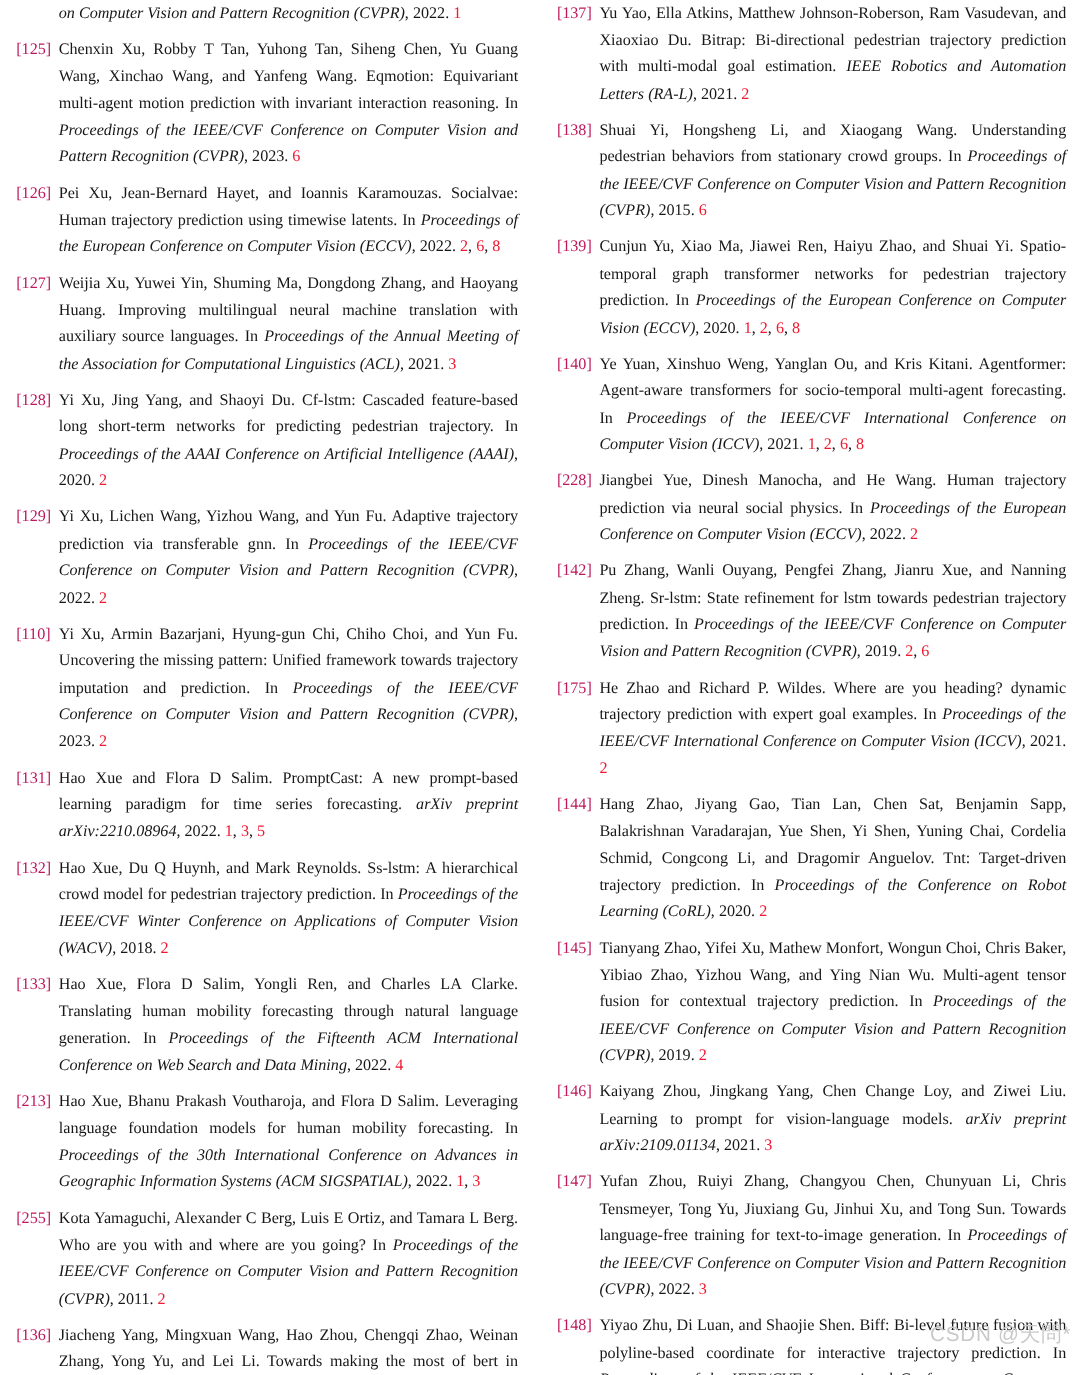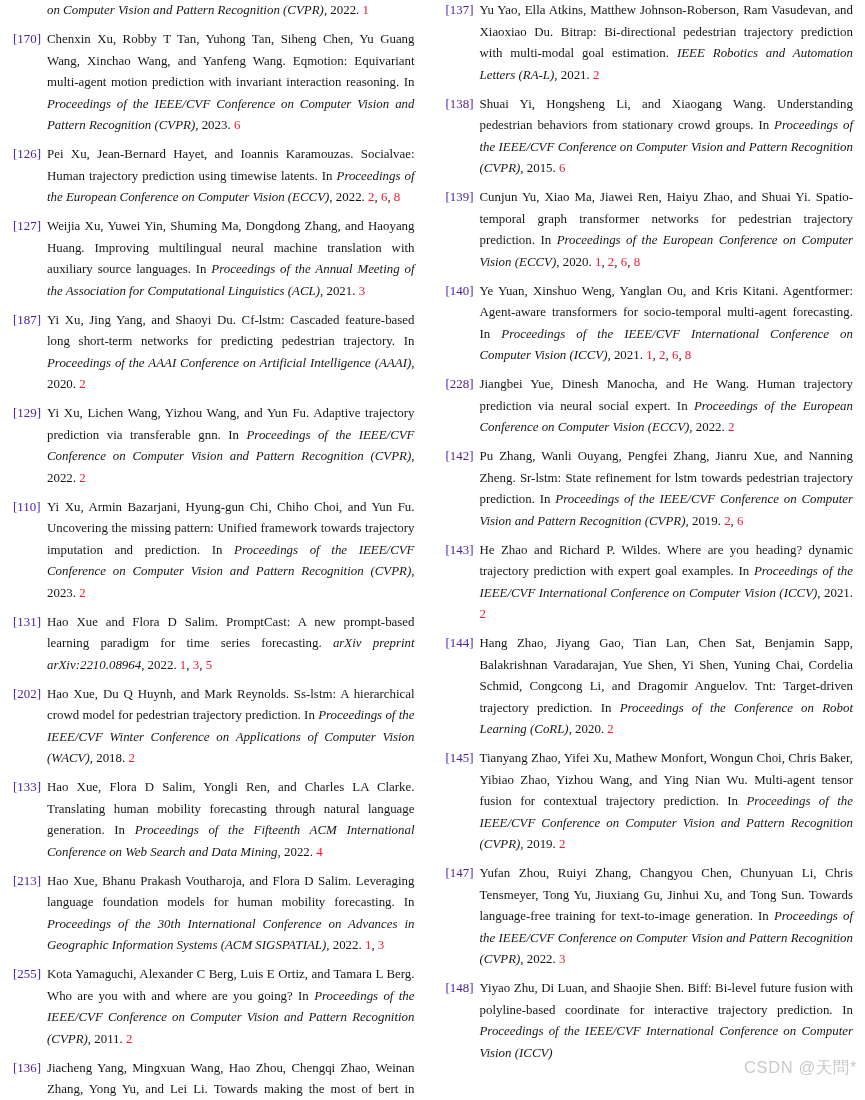--- a/index.html
+++ b/index.html
@@ -45,21 +45,21 @@
     align-items: flex-start;
     margin: 0 0 7.5px 0;
   }
   .ref-label {
     flex: 0 0 auto;
     width: 34px;
     font-size: 12.9px;
     line-height: 21.5px;
     text-align: left;
     white-space: nowrap;
-    color: #4c1d95;
+    color: #be185d;
   }
   .ref-body {
     flex: 1 1 auto;
     font-size: 12.9px;
     line-height: 21.5px;
     text-align: justify;
     text-justify: inter-word;
     hyphens: manual;
     color: #171717;
   }
@@ -91,49 +91,49 @@
 <body>
 
 <div class="page">
   <div class="columns">
     <div class="column left" id="left-col">
         <div class="ref continuation">
           <div class="ref-label"></div>
           <div class="ref-body"><span class="it">on Computer Vision and Pattern Recognition (CVPR)</span><span>, 2022. </span><span class="pg">1</span></div>
         </div>
         <div class="ref">
-          <div class="ref-label">[170]</div>
+          <div class="ref-label">[125]</div>
           <div class="ref-body"><span>Chenxin Xu, Robby T Tan, Yuhong Tan, Siheng Chen, Yu Guang Wang, Xinchao Wang, and Yanfeng Wang. Eqmotion: Equivariant multi-agent motion prediction with invariant interaction reasoning. In </span><span class="it">Proceedings of the IEEE/CVF Conference on Computer Vision and Pattern Recognition (CVPR)</span><span>, 2023. </span><span class="pg">6</span></div>
         </div>
         <div class="ref">
           <div class="ref-label">[126]</div>
           <div class="ref-body"><span>Pei Xu, Jean-Bernard Hayet, and Ioannis Karamouzas. Socialvae: Human trajectory prediction using timewise latents. In </span><span class="it">Proceedings of the European Conference on Computer Vision (ECCV)</span><span>, 2022. </span><span class="pg">2</span><span>, </span><span class="pg">6</span><span>, </span><span class="pg">8</span></div>
         </div>
         <div class="ref">
           <div class="ref-label">[127]</div>
           <div class="ref-body"><span>Weijia Xu, Yuwei Yin, Shuming Ma, Dongdong Zhang, and Haoyang Huang. Improving multilingual neural machine translation with auxiliary source languages. In </span><span class="it">Proceedings of the Annual Meeting of the Association for Computational Linguistics (ACL)</span><span>, 2021. </span><span class="pg">3</span></div>
         </div>
         <div class="ref">
-          <div class="ref-label">[187]</div>
+          <div class="ref-label">[128]</div>
           <div class="ref-body"><span>Yi Xu, Jing Yang, and Shaoyi Du. Cf-lstm: Cascaded feature-based long short-term networks for predicting pedestrian trajectory. In </span><span class="it">Proceedings of the AAAI Conference on Artificial Intelligence (AAAI)</span><span>, 2020. </span><span class="pg">2</span></div>
         </div>
         <div class="ref">
           <div class="ref-label">[129]</div>
           <div class="ref-body"><span>Yi Xu, Lichen Wang, Yizhou Wang, and Yun Fu. Adaptive trajectory prediction via transferable gnn. In </span><span class="it">Proceedings of the IEEE/CVF Conference on Computer Vision and Pattern Recognition (CVPR)</span><span>, 2022. </span><span class="pg">2</span></div>
         </div>
         <div class="ref">
           <div class="ref-label">[110]</div>
           <div class="ref-body"><span>Yi Xu, Armin Bazarjani, Hyung-gun Chi, Chiho Choi, and Yun Fu. Uncovering the missing pattern: Unified framework towards trajectory imputation and prediction. In </span><span class="it">Proceedings of the IEEE/CVF Conference on Computer Vision and Pattern Recognition (CVPR)</span><span>, 2023. </span><span class="pg">2</span></div>
         </div>
         <div class="ref">
           <div class="ref-label">[131]</div>
           <div class="ref-body"><span>Hao Xue and Flora D Salim. PromptCast: A new prompt-based learning paradigm for time series forecasting. </span><span class="it">arXiv preprint arXiv:2210.08964</span><span>, 2022. </span><span class="pg">1</span><span>, </span><span class="pg">3</span><span>, </span><span class="pg">5</span></div>
         </div>
         <div class="ref">
-          <div class="ref-label">[202]</div>
+          <div class="ref-label">[132]</div>
           <div class="ref-body"><span>Hao Xue, Du Q Huynh, and Mark Reynolds. Ss-lstm: A hierarchical crowd model for pedestrian trajectory prediction. In </span><span class="it">Proceedings of the IEEE/CVF Winter Conference on Applications of Computer Vision (WACV)</span><span>, 2018. </span><span class="pg">2</span></div>
         </div>
         <div class="ref">
           <div class="ref-label">[133]</div>
           <div class="ref-body"><span>Hao Xue, Flora D Salim, Yongli Ren, and Charles LA Clarke. Translating human mobility forecasting through natural language generation. In </span><span class="it">Proceedings of the Fifteenth ACM International Conference on Web Search and Data Mining</span><span>, 2022. </span><span class="pg">4</span></div>
         </div>
         <div class="ref">
           <div class="ref-label">[213]</div>
           <div class="ref-body"><span>Hao Xue, Bhanu Prakash Voutharoja, and Flora D Salim. Leveraging language foundation models for human mobility forecasting. In </span><span class="it">Proceedings of the 30th International Conference on Advances in Geographic Information Systems (ACM SIGSPATIAL)</span><span>, 2022. </span><span class="pg">1</span><span>, </span><span class="pg">3</span></div>
         </div>
@@ -158,37 +158,41 @@
         <div class="ref">
           <div class="ref-label">[139]</div>
           <div class="ref-body"><span>Cunjun Yu, Xiao Ma, Jiawei Ren, Haiyu Zhao, and Shuai Yi. Spatio-temporal graph transformer networks for pedestrian trajectory prediction. In </span><span class="it">Proceedings of the European Conference on Computer Vision (ECCV)</span><span>, 2020. </span><span class="pg">1</span><span>, </span><span class="pg">2</span><span>, </span><span class="pg">6</span><span>, </span><span class="pg">8</span></div>
         </div>
         <div class="ref">
           <div class="ref-label">[140]</div>
           <div class="ref-body"><span>Ye Yuan, Xinshuo Weng, Yanglan Ou, and Kris Kitani. Agentformer: Agent-aware transformers for socio-temporal multi-agent forecasting. In </span><span class="it">Proceedings of the IEEE/CVF International Conference on Computer Vision (ICCV)</span><span>, 2021. </span><span class="pg">1</span><span>, </span><span class="pg">2</span><span>, </span><span class="pg">6</span><span>, </span><span class="pg">8</span></div>
         </div>
         <div class="ref">
           <div class="ref-label">[228]</div>
-          <div class="ref-body"><span>Jiangbei Yue, Dinesh Manocha, and He Wang. Human trajectory prediction via neural social expert. In </span><span class="it">Proceedings of the European Conference on Computer Vision (ECCV)</span><span>, 2022. </span><span class="pg">2</span></div>
+          <div class="ref-body"><span>Jiangbei Yue, Dinesh Manocha, and He Wang. Human trajectory prediction via neural social physics. In </span><span class="it">Proceedings of the European Conference on Computer Vision (ECCV)</span><span>, 2022. </span><span class="pg">2</span></div>
         </div>
         <div class="ref">
           <div class="ref-label">[142]</div>
           <div class="ref-body"><span>Pu Zhang, Wanli Ouyang, Pengfei Zhang, Jianru Xue, and Nanning Zheng. Sr-lstm: State refinement for lstm towards pedestrian trajectory prediction. In </span><span class="it">Proceedings of the IEEE/CVF Conference on Computer Vision and Pattern Recognition (CVPR)</span><span>, 2019. </span><span class="pg">2</span><span>, </span><span class="pg">6</span></div>
         </div>
         <div class="ref">
-          <div class="ref-label">[143]</div>
+          <div class="ref-label">[175]</div>
           <div class="ref-body"><span>He Zhao and Richard P. Wildes. Where are you heading? dynamic trajectory prediction with expert goal examples. In </span><span class="it">Proceedings of the IEEE/CVF International Conference on Computer Vision (ICCV)</span><span>, 2021. </span><span class="pg">2</span></div>
         </div>
         <div class="ref">
           <div class="ref-label">[144]</div>
           <div class="ref-body"><span>Hang Zhao, Jiyang Gao, Tian Lan, Chen Sat, Benjamin Sapp, Balakrishnan Varadarajan, Yue Shen, Yi Shen, Yuning Chai, Cordelia Schmid, Congcong Li, and Dragomir Anguelov. Tnt: Target-driven trajectory prediction. In </span><span class="it">Proceedings of the Conference on Robot Learning (CoRL)</span><span>, 2020. </span><span class="pg">2</span></div>
         </div>
         <div class="ref">
           <div class="ref-label">[145]</div>
           <div class="ref-body"><span>Tianyang Zhao, Yifei Xu, Mathew Monfort, Wongun Choi, Chris Baker, Yibiao Zhao, Yizhou Wang, and Ying Nian Wu. Multi-agent tensor fusion for contextual trajectory prediction. In </span><span class="it">Proceedings of the IEEE/CVF Conference on Computer Vision and Pattern Recognition (CVPR)</span><span>, 2019. </span><span class="pg">2</span></div>
+        </div>
+        <div class="ref">
+          <div class="ref-label">[146]</div>
+          <div class="ref-body"><span>Kaiyang Zhou, Jingkang Yang, Chen Change Loy, and Ziwei Liu. Learning to prompt for vision-language models. </span><span class="it">arXiv preprint arXiv:2109.01134</span><span>, 2021. </span><span class="pg">3</span></div>
         </div>
         <div class="ref">
           <div class="ref-label">[147]</div>
           <div class="ref-body"><span>Yufan Zhou, Ruiyi Zhang, Changyou Chen, Chunyuan Li, Chris Tensmeyer, Tong Yu, Jiuxiang Gu, Jinhui Xu, and Tong Sun. Towards language-free training for text-to-image generation. In </span><span class="it">Proceedings of the IEEE/CVF Conference on Computer Vision and Pattern Recognition (CVPR)</span><span>, 2022. </span><span class="pg">3</span></div>
         </div>
         <div class="ref">
           <div class="ref-label">[148]</div>
           <div class="ref-body"><span>Yiyao Zhu, Di Luan, and Shaojie Shen. Biff: Bi-level future fusion with polyline-based coordinate for interactive trajectory prediction. In </span><span class="it">Proceedings of the IEEE/CVF International Conference on Computer Vision (ICCV)</span></div>
         </div>
       </div>

